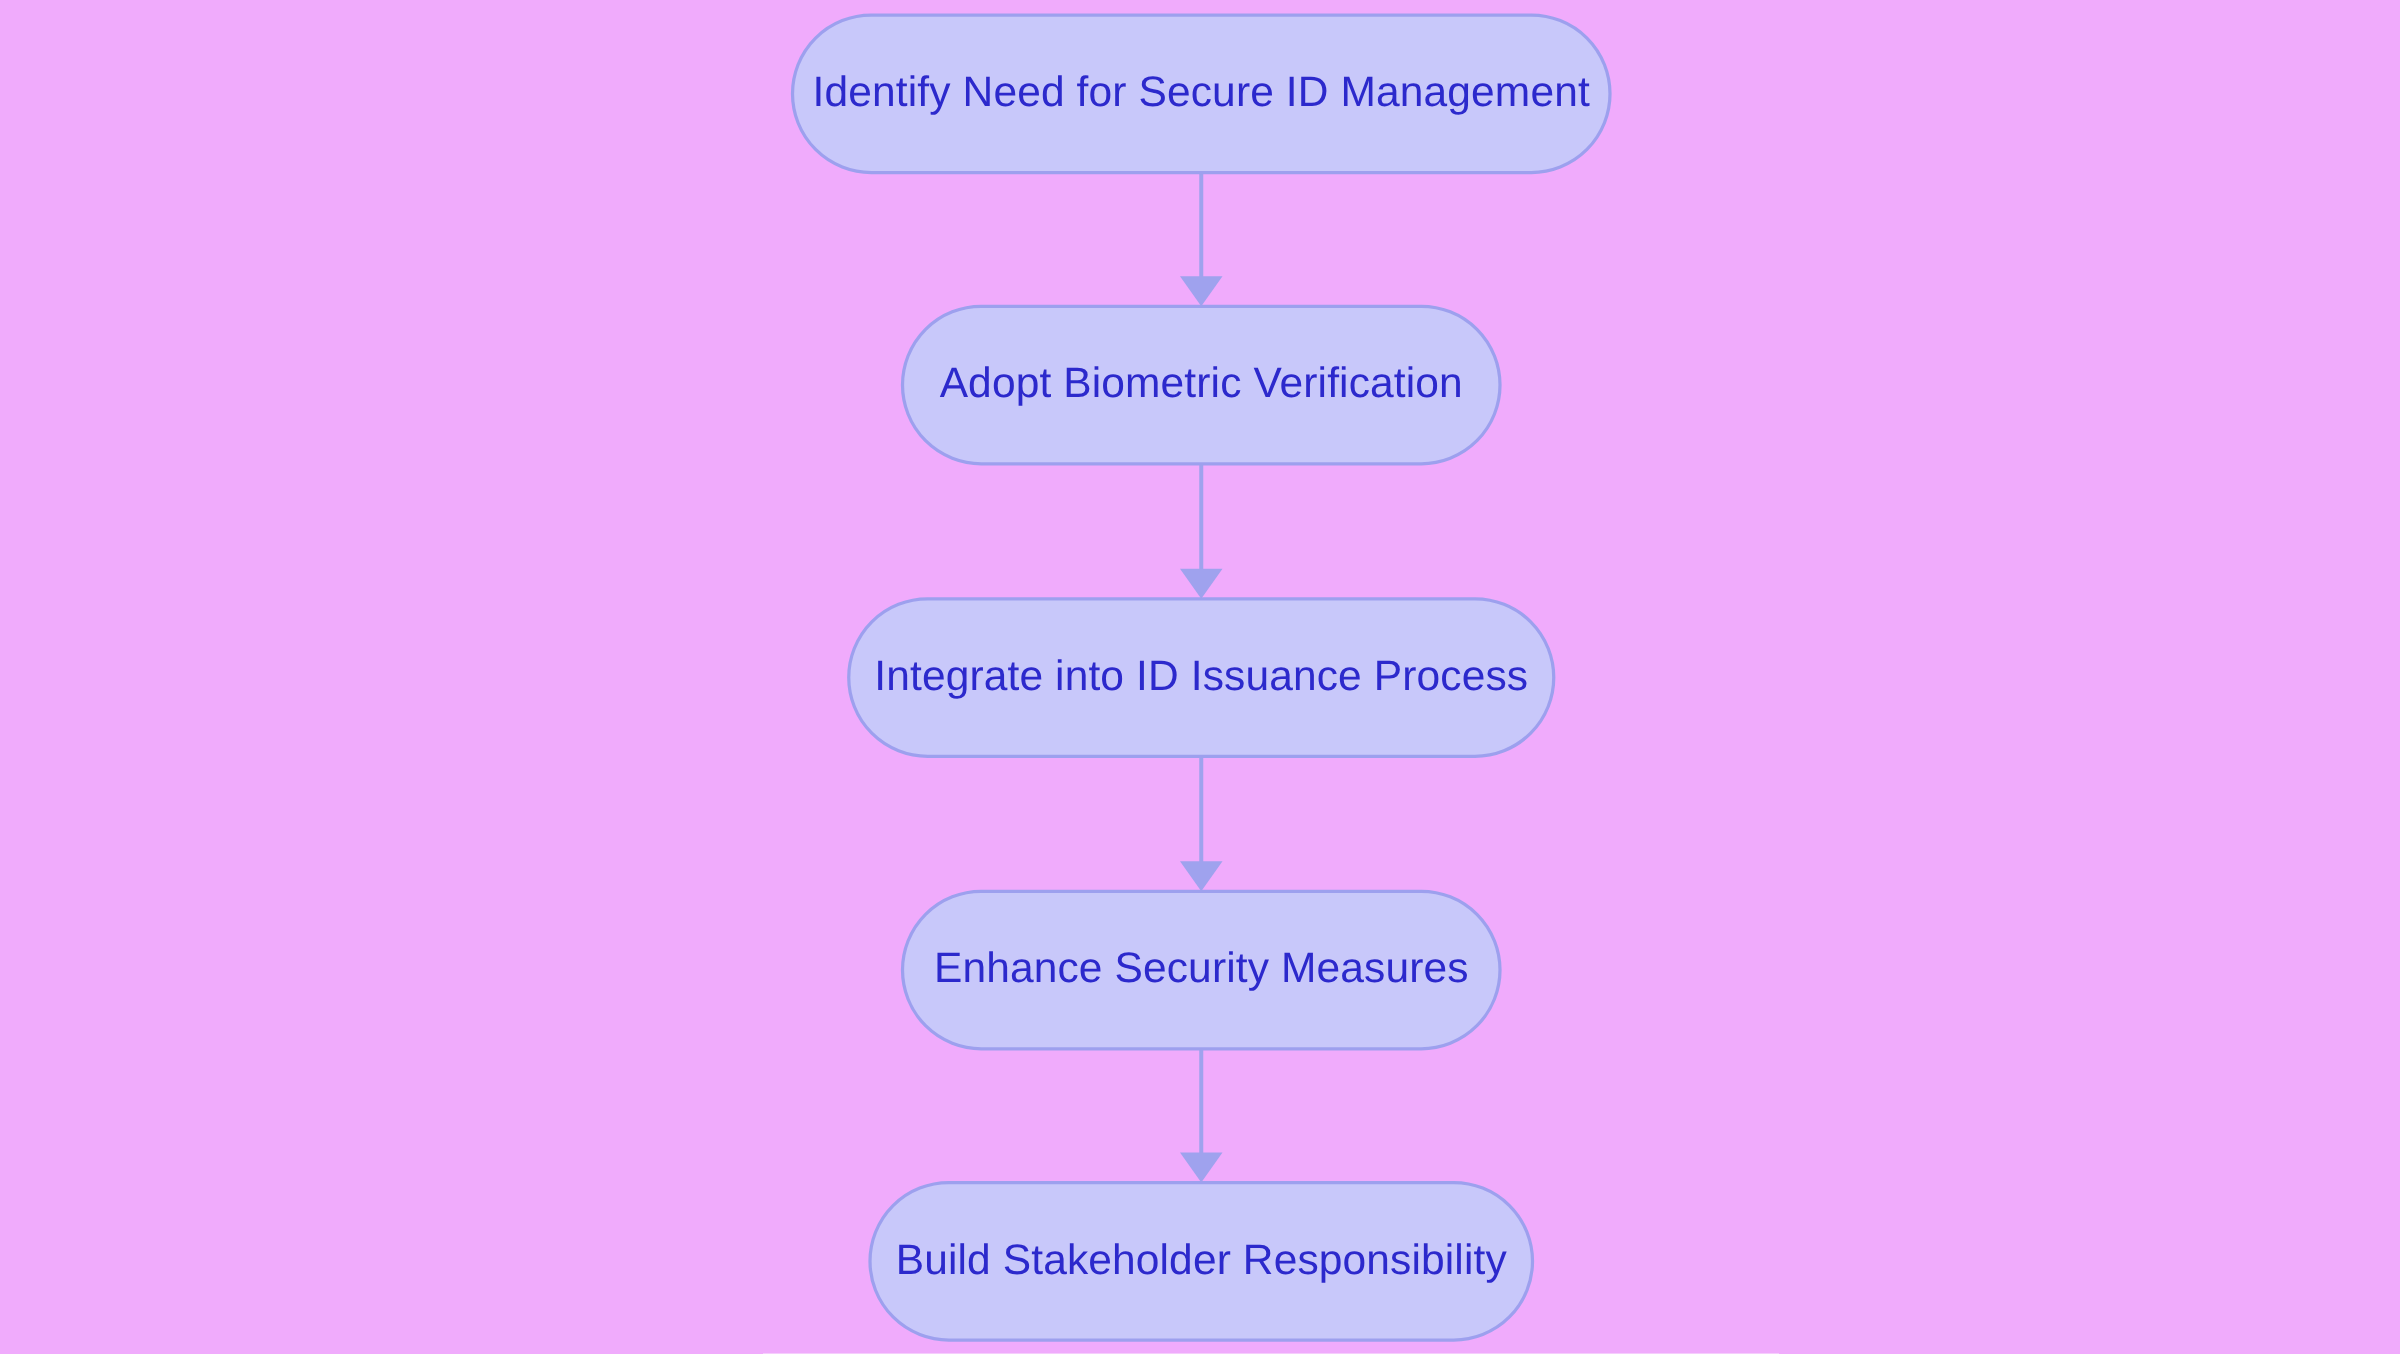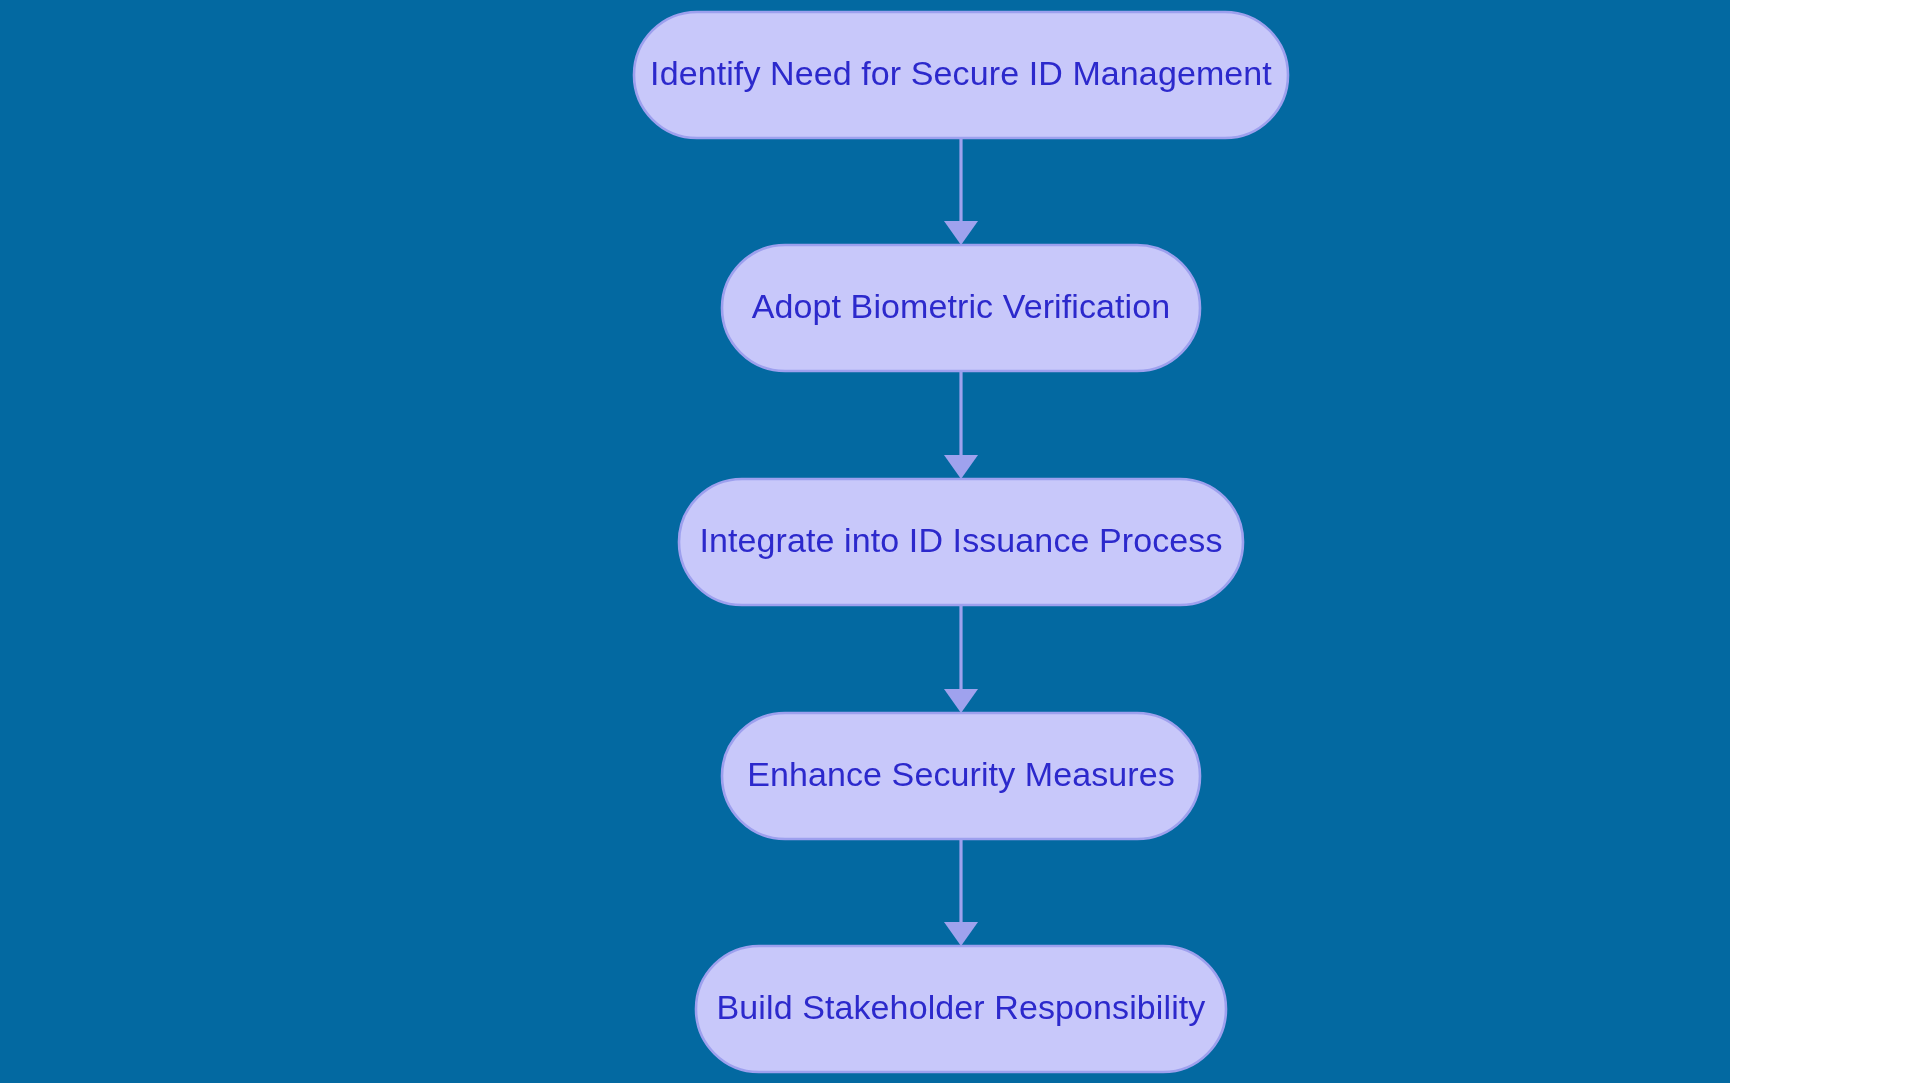--- a/index.html
+++ b/index.html
@@ -6,23 +6,23 @@
   html, body {
     margin: 0;
     padding: 0;
     background: #ffffff;
   }
   body {
     font-family: "Liberation Sans", sans-serif;
   }
   #canvas {
     position: relative;
-    width: 1730px;
+    width: 1920px;
     height: 1083px;
-    background: #0369a1;
+    background: #f0abfc;
     overflow: hidden;
   }
   #flow-svg {
     position: absolute;
     top: 0;
     left: 0;
     width: 1920px;
     height: 1083px;
     display: block;
   }

